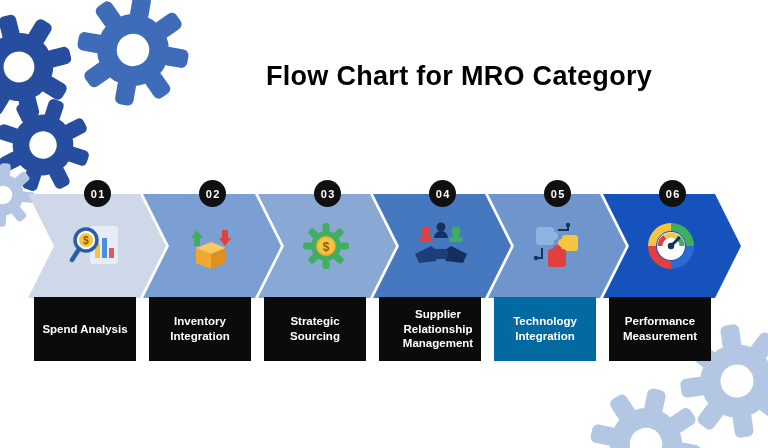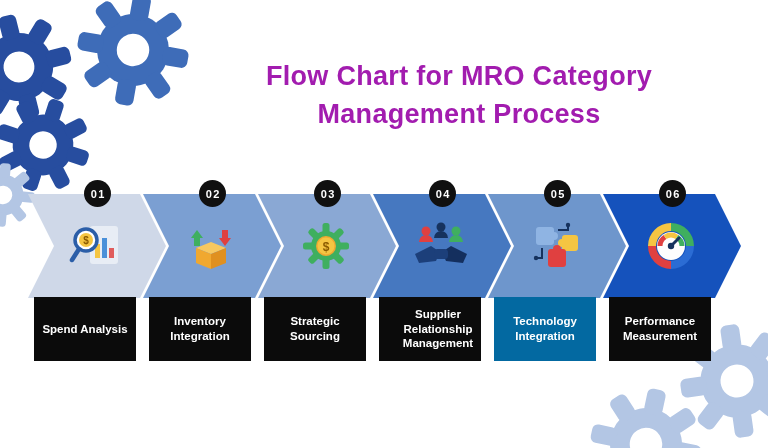--- a/index.html
+++ b/index.html
@@ -78,23 +78,22 @@
   <svg class="gear g4">
       <use href="#gear" fill="#b3c6e4"></use>
     </svg>
   <svg class="gear g5">
       <use href="#gear" fill="#b3c6e4"></use>
     </svg>
   <svg class="gear g6">
       <use href="#gear" fill="#b3c6e4"></use>
     </svg>
 
-  <div class="title" style="color: #a21caf;">
+  <div class="title" style="color: #000000;">
     <div>Flow Chart for MRO Category</div>
-    <div>Management Process</div>
   </div>
 
   <div class="flow">
 
     <div class="step s0">
       <div class="chevron" style="background: rgb(207, 216, 232);"></div>
       <div class="badge" style="background: rgb(16, 16, 16);">01</div>
       <div class="icon-wrap">
         <svg viewBox="0 0 56 56">
           <rect x="22" y="8" width="28" height="38" rx="3" fill="#e8edf5"></rect>

